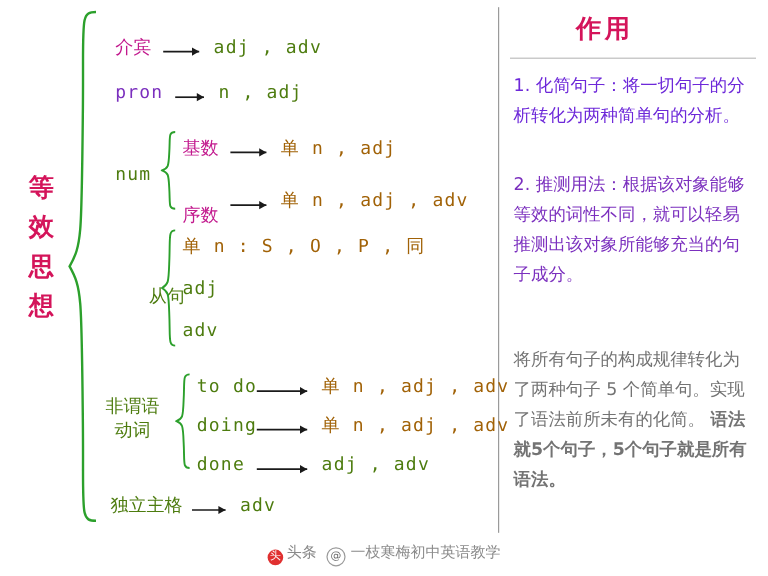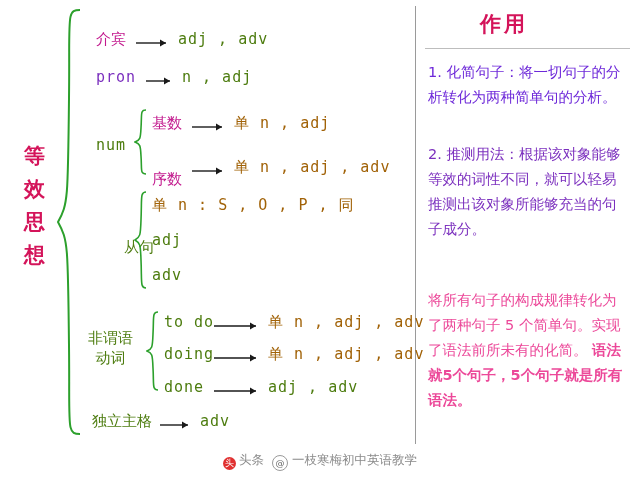--- a/index.html
+++ b/index.html
@@ -98,21 +98,21 @@
   }
   .right-para {
     position: absolute;
     width: 200px;
     font-size: 14.5px;
     line-height: 25px;
     font-family: "DejaVu Sans", sans-serif;
   }
   .p1 { left: 428px; top: 60px;  color: #6d28d9; }
   .p2 { left: 428px; top: 142px; color: #7b2fbe; }
-  .p3 { left: 428px; top: 288px; color: #ec4899; }
+  .p3 { left: 428px; top: 288px; color: #737373; }
   .p3 b { font-weight: bold; }
 
   
   .footer {
     position: absolute;
     left: 0;
     top: 452px;
     width: 640px;
     text-align: center;
     font-size: 12.5px;

